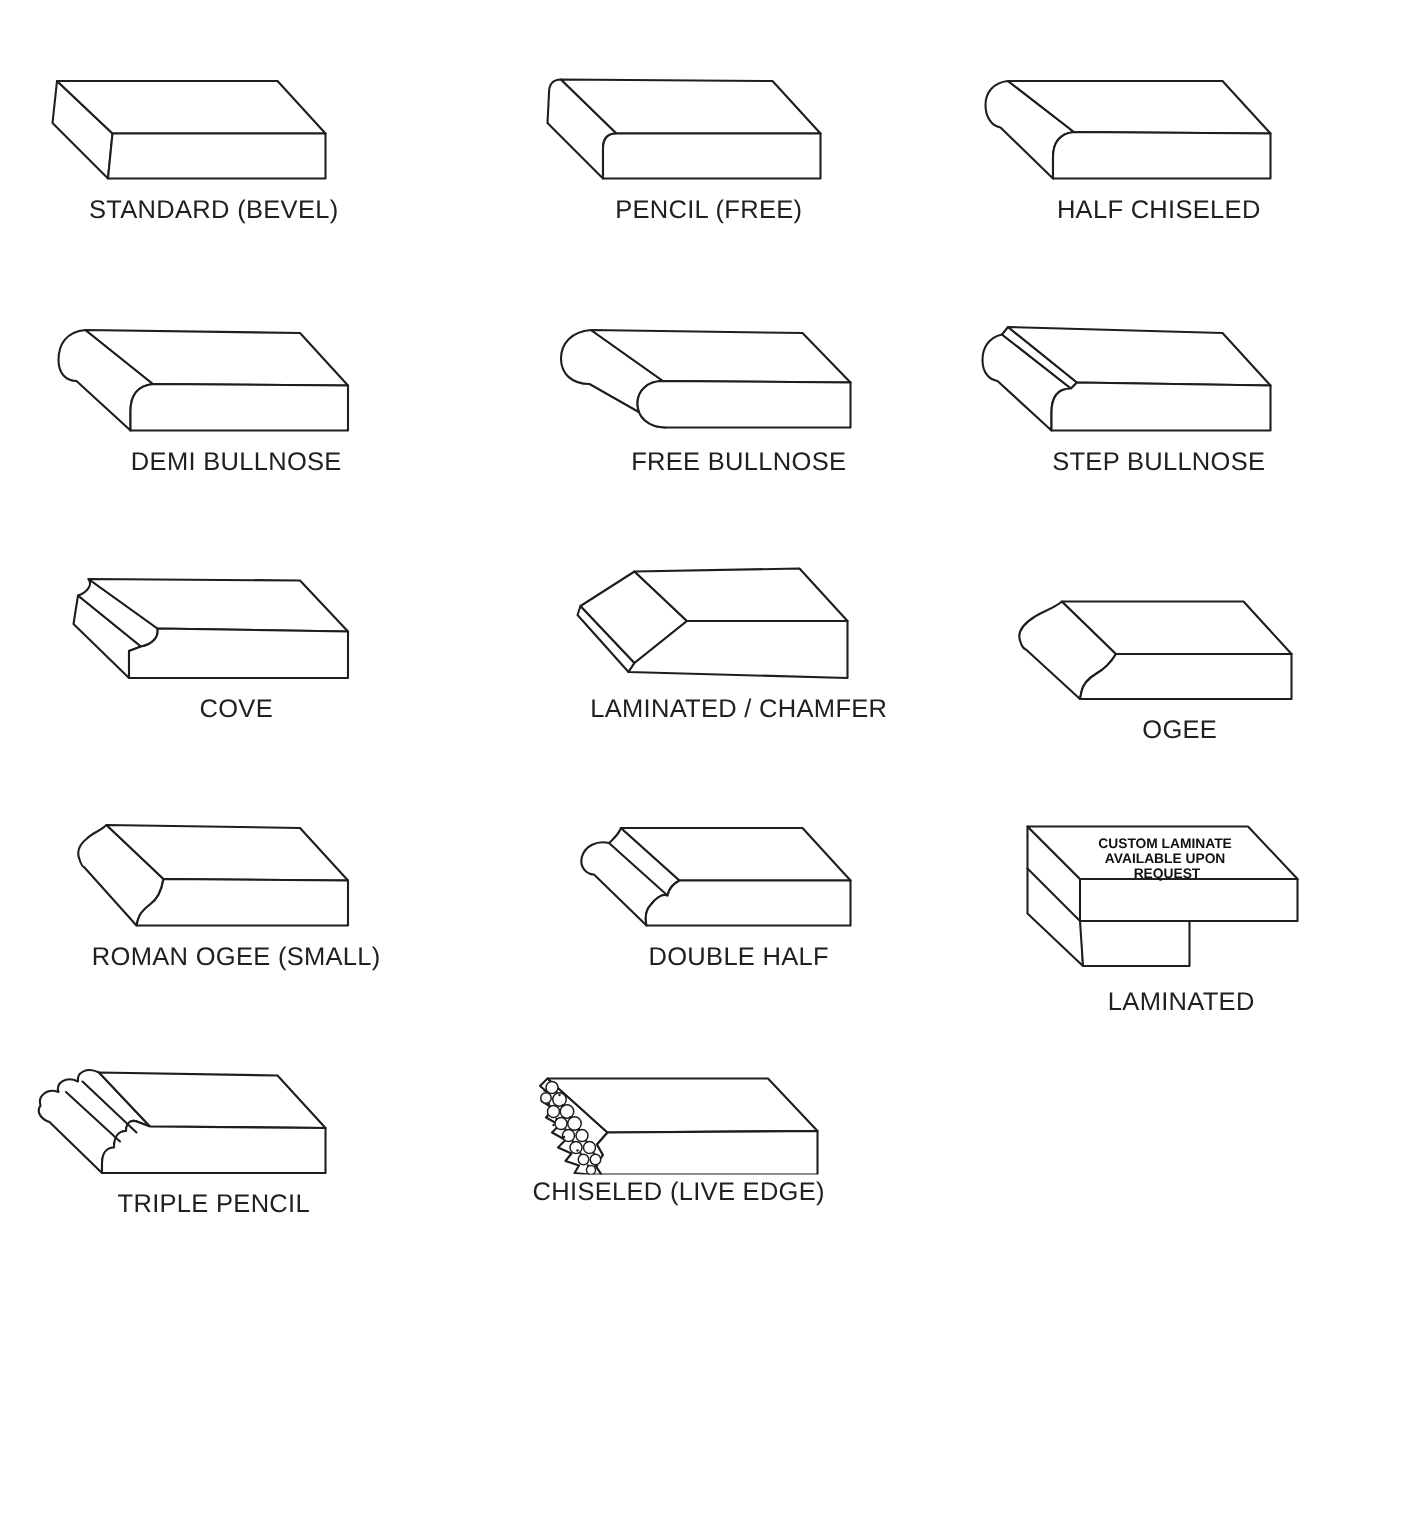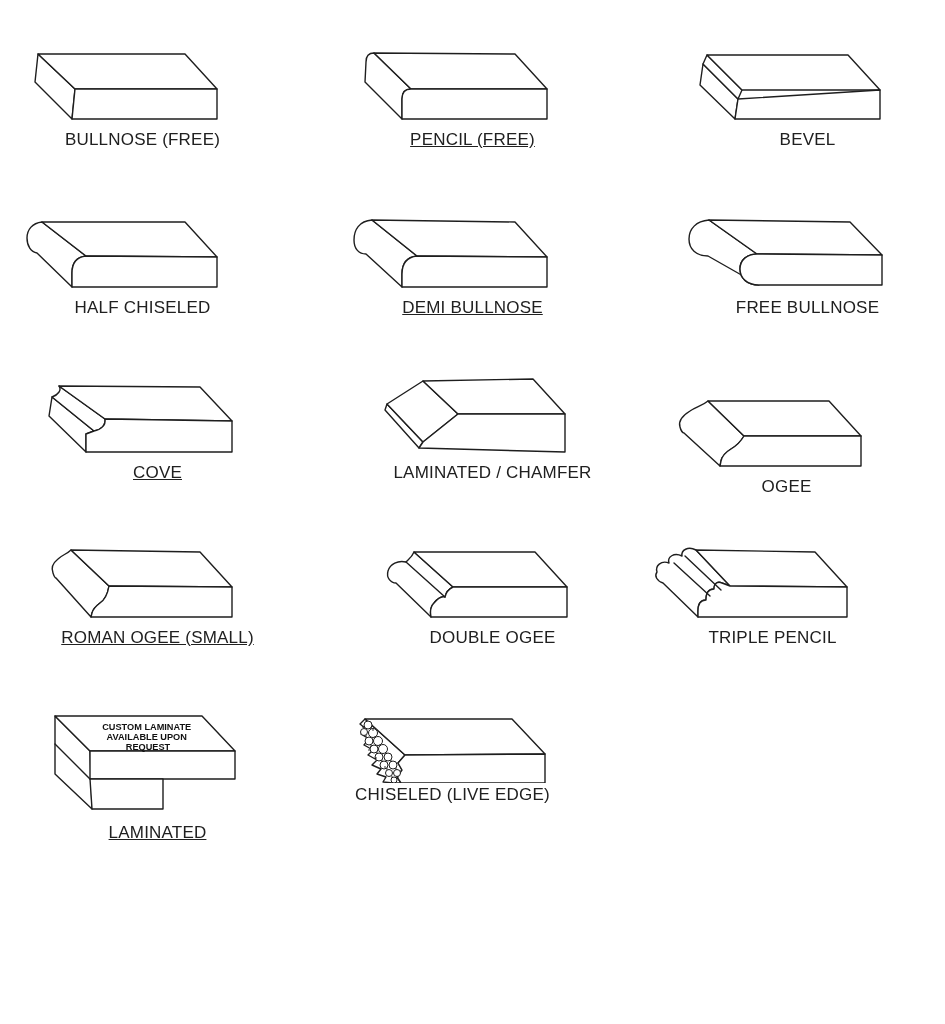--- a/index.html
+++ b/index.html
@@ -8,21 +8,21 @@
   .grid{display:grid;grid-template-columns:315px 315px 315px;
         grid-template-rows:168px 165px 165px 165px 178px 155px;
         padding-top:28px;}
   .cell{display:flex;flex-direction:column;align-items:flex-start;}
   .cell svg{display:block;}
   .c2 svg{margin-left:15px;}
   .c3 svg{margin-left:35px;}
   .caption{width:235px;margin-top:2px;text-align:center;font-size:17px;
            color:#202020;letter-spacing:.2px;white-space:nowrap;
            transform:translateX(25px);}
-  .c2 .caption{margin-left:15px;text-decoration:underline;}
+  .c2 .caption{margin-left:15px;}
   .c3 .caption{margin-left:35px;}
   .cap-chiseled{transform:translateX(8px);}
   svg .f{fill:#fff;stroke:#1e1e1e;stroke-width:1.4;
          stroke-linejoin:round;stroke-linecap:round;}
   svg .ln{fill:none;stroke:#1e1e1e;stroke-width:1.4;
           stroke-linejoin:round;stroke-linecap:round;}
   svg .peb{fill:#fff;stroke:#1e1e1e;stroke-width:1;}
   svg .dot{fill:#1e1e1e;stroke:none;}
   svg .note{font-family:"Liberation Sans",sans-serif;font-weight:bold;
             font-size:9.2px;fill:#111;}
@@ -32,41 +32,32 @@
 
 <div id="page">
 <div class="grid">
 
   <figure class="cell c1" style="margin:0">
     <svg width="235" height="100" viewBox="0 0 235 100">
       <path class="f" d="M38,26 L75,61 L72,91 L35,54 Z"></path>
       <path class="f" d="M38,26 L185,26 L217,61 L75,61 Z"></path>
       <path class="f" d="M75,61 L217,61 L217,91 L72,91 Z"></path>
     </svg>
-    <figcaption class="caption">BULLNOSE (FREE)</figcaption>
+    <figcaption class="caption">STANDARD (BEVEL)</figcaption>
   </figure>
 
   <figure class="cell c2" style="margin:0">
     <svg width="235" height="100" viewBox="0 0 235 100">
       <path class="f" d="M44,25 C38,25 36,29 36,34 L35,54 L72,91 L72,71 C72,64 75,61 81,61 L44,25 Z"></path>
       <path class="f" d="M44,25 L185,26 L217,61 L81,61 Z"></path>
       <path class="f" d="M81,61 L217,61 L217,91 L72,91 L72,71 C72,64 75,61 81,61 Z"></path>
     </svg>
     <figcaption class="caption">PENCIL (FREE)</figcaption>
   </figure>
 
-  <figure class="cell c3" style="margin:0">
-    <svg width="235" height="100" viewBox="0 0 235 100">
-      <path class="f" d="M38,36 L35,57 L70,91 L73,71 Z"></path>
-      <path class="f" d="M42,27 L77,62 L73,71 L38,36 Z"></path>
-      <path class="f" d="M42,27 L183,27 L215,62 L77,62 Z"></path>
-      <path class="f" d="M73,71 L215,62 L215,91 L70,91 Z"></path>
-    </svg>
-    <figcaption class="caption">BEVEL</figcaption>
-  </figure>
 
   <figure class="cell c1" style="margin:0">
     <svg width="235" height="100" viewBox="0 0 235 100">
       <path class="f" d="M42,26 C32,27 27,34 27,42 C27,50 31,56 37,57 L72,91 L72,77 C72,66 77,61 86,60 L42,26 Z"></path>
       <path class="f" d="M42,26 L185,26 L217,61 L86,60 Z"></path>
       <path class="f" d="M86,60 L217,61 L217,91 L72,91 L72,77 C72,66 77,61 86,60 Z"></path>
     </svg>
     <figcaption class="caption">HALF CHISELED</figcaption>
   </figure>
 
@@ -81,20 +72,29 @@
 
   <figure class="cell c3" style="margin:0">
     <svg width="235" height="100" viewBox="0 0 235 100">
       <path class="f" d="M44,24 C31,25 24,33 24,43 C24,53 31,60 43,60 L94,89 C82,89 75,82 75,73 C75,64 82,58 92,58 L44,24 Z"></path>
       <path class="f" d="M44,24 L185,26 L217,59 L92,58 Z"></path>
       <path class="f" d="M92,58 L217,59 L217,89 L94,89 C82,89 75,82 75,73 C75,64 82,58 92,58 Z"></path>
     </svg>
     <figcaption class="caption">FREE BULLNOSE</figcaption>
   </figure>
 
+  <figure class="cell c1" style="margin:0">
+    <svg width="235" height="100" viewBox="0 0 235 100">
+      <path class="f" d="M38,27 C29,29 25,36 25,44 C25,52 29,57 35,58 L71,91 L71,79 C71,68 76,63 84,63 L38,27 Z"></path>
+      <path class="f" d="M42,22 L38,27 L84,63 L88,59 Z"></path>
+      <path class="f" d="M42,22 L185,26 L217,61 L88,59 Z"></path>
+      <path class="f" d="M88,59 L217,61 L217,91 L71,91 L71,79 C71,68 76,63 84,63 L88,59 Z"></path>
+    </svg>
+    <figcaption class="caption">STEP BULLNOSE</figcaption>
+  </figure>
 
   <figure class="cell c2" style="margin:0">
     <svg width="235" height="100" viewBox="0 0 235 100">
       <path class="f" d="M37,36 L34,55 L71,91 L71,73 L79,70 Z"></path>
       <path class="f" d="M44,25 L90,58 C91,64 86,69 79,70 L37,36 C43,34 47,29 44,25 Z"></path>
       <path class="f" d="M44,25 L185,26 L217,60 L90,58 Z"></path>
       <path class="f" d="M90,58 L217,60 L217,91 L71,91 L71,73 L79,70 C86,69 91,64 90,58 Z"></path>
     </svg>
     <figcaption class="caption">COVE</figcaption>
   </figure>
@@ -127,48 +127,48 @@
     <figcaption class="caption">ROMAN OGEE (SMALL)</figcaption>
   </figure>
 
   <figure class="cell c3" style="margin:0">
     <svg width="235" height="100" viewBox="0 0 235 100">
       <path class="f" d="M64,26 C62,31 59,33 56,36 C48,34 40,38 38,45 C36,52 41,57 46,57 L81,91 C80,86 80,81 84,77 C88,72 92,70 95,71 C96,66 99,63 103,61 L64,26 Z"></path>
       <path class="f" d="M64,26 L185,26 L217,61 L103,61 Z"></path>
       <path class="f" d="M103,61 L217,61 L217,91 L81,91 C80,86 80,81 84,77 C88,72 92,70 95,71 C96,66 99,63 103,61 Z"></path>
       <path class="ln" d="M56,36 L95,71"></path>
     </svg>
-    <figcaption class="caption">DOUBLE OGEE</figcaption>
-  </figure>
-
-  <figure class="cell c1" style="margin:0">
-    <svg width="235" height="100" viewBox="0 0 235 100">
-      <path class="f" d="M66,24 C58,20 51,24 52,30 C44,26 37,31 39,37 C31,34 25,40 27,46 C24,50 27,55 33,57 L68,91 L68,85 C68,78 71,74 76,74 C76,67 79,63 84,63 C84,57 88,55 92,57 L100,60 L66,24 Z"></path>
-      <path class="f" d="M66,24 L185,26 L217,61 L100,60 Z"></path>
-      <path class="f" d="M100,60 L217,61 L217,91 L68,91 L68,85 C68,78 71,74 76,74 C76,67 79,63 84,63 C84,57 88,55 92,57 L100,60 Z"></path>
-      <path class="ln" d="M55,30 L91,64"></path>
-      <path class="ln" d="M44,37 L80,70"></path>
-    </svg>
-    <figcaption class="caption">TRIPLE PENCIL</figcaption>
+    <figcaption class="caption">DOUBLE HALF</figcaption>
   </figure>
 
   <figure class="cell c2" style="margin:0">
     <svg width="235" height="130" viewBox="0 0 235 130">
       <path class="f" d="M40,25 L40,83 L77,118 L75,60 Z"></path>
       <path class="f" d="M40,25 L187,25 L220,60 L75,60 Z"></path>
       <path class="f" d="M75,60 L220,60 L220,88 L75,88 Z"></path>
       <path class="f" d="M75,88 L148,88 L148,118 L77,118 Z"></path>
       <path class="ln" d="M40,53 L75,88"></path>
       <text class="note" text-anchor="middle">
         <tspan x="133" y="39">CUSTOM LAMINATE</tspan>
         <tspan x="133" y="49">AVAILABLE UPON</tspan>
         <tspan x="133" y="59">REQUEST</tspan>
       </text>
     </svg>
     <figcaption class="caption">LAMINATED</figcaption>
+  </figure>
+
+  <figure class="cell c1" style="margin:0">
+    <svg width="235" height="100" viewBox="0 0 235 100">
+      <path class="f" d="M66,24 C58,20 51,24 52,30 C44,26 37,31 39,37 C31,34 25,40 27,46 C24,50 27,55 33,57 L68,91 L68,85 C68,78 71,74 76,74 C76,67 79,63 84,63 C84,57 88,55 92,57 L100,60 L66,24 Z"></path>
+      <path class="f" d="M66,24 L185,26 L217,61 L100,60 Z"></path>
+      <path class="f" d="M100,60 L217,61 L217,91 L68,91 L68,85 C68,78 71,74 76,74 C76,67 79,63 84,63 C84,57 88,55 92,57 L100,60 Z"></path>
+      <path class="ln" d="M55,30 L91,64"></path>
+      <path class="ln" d="M44,37 L80,70"></path>
+    </svg>
+    <figcaption class="caption">TRIPLE PENCIL</figcaption>
   </figure>
 
 
   <figure class="cell c1" style="margin:12px">
     <svg width="235" height="80" viewBox="0 0 235 80">
       <path class="f" d="M38,16 L33,21 L39,26 L34,31 L42,36 L37,42 L46,47 L41,52 L50,57 L45,62 L54,66 L50,71 L59,74 L56,79 L66,80 L74,80 L70,74 L75,67 L71,60 L78,52 Z"></path>
       <path class="f" d="M38,16 L185,16 L218,51 L78,52 Z"></path>
       <path class="f" d="M78,52 L218,51 L218,80 L74,80 L70,74 L75,67 L71,60 Z"></path>
       <circle class="peb" cx="41" cy="22" r="4"></circle>
           <circle class="peb" cx="37" cy="29" r="3.5"></circle>

